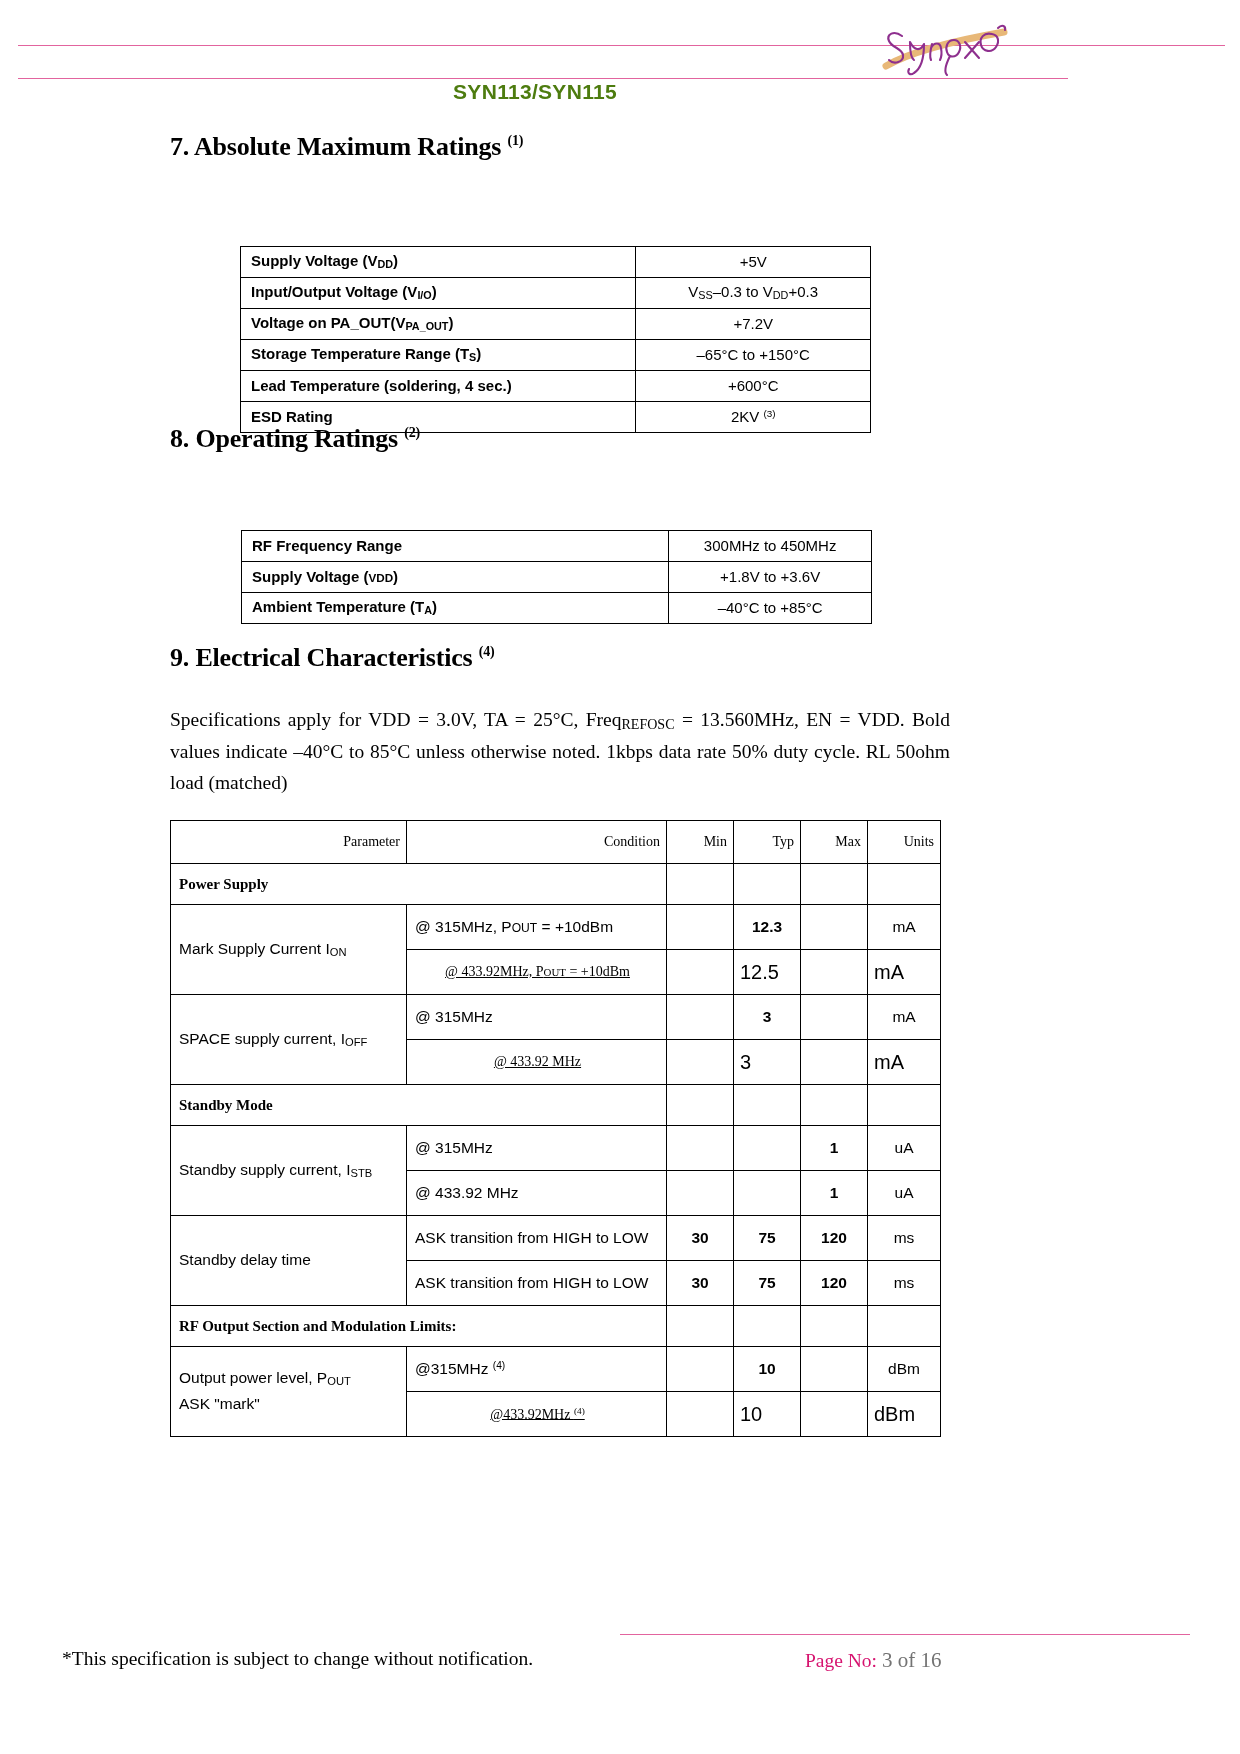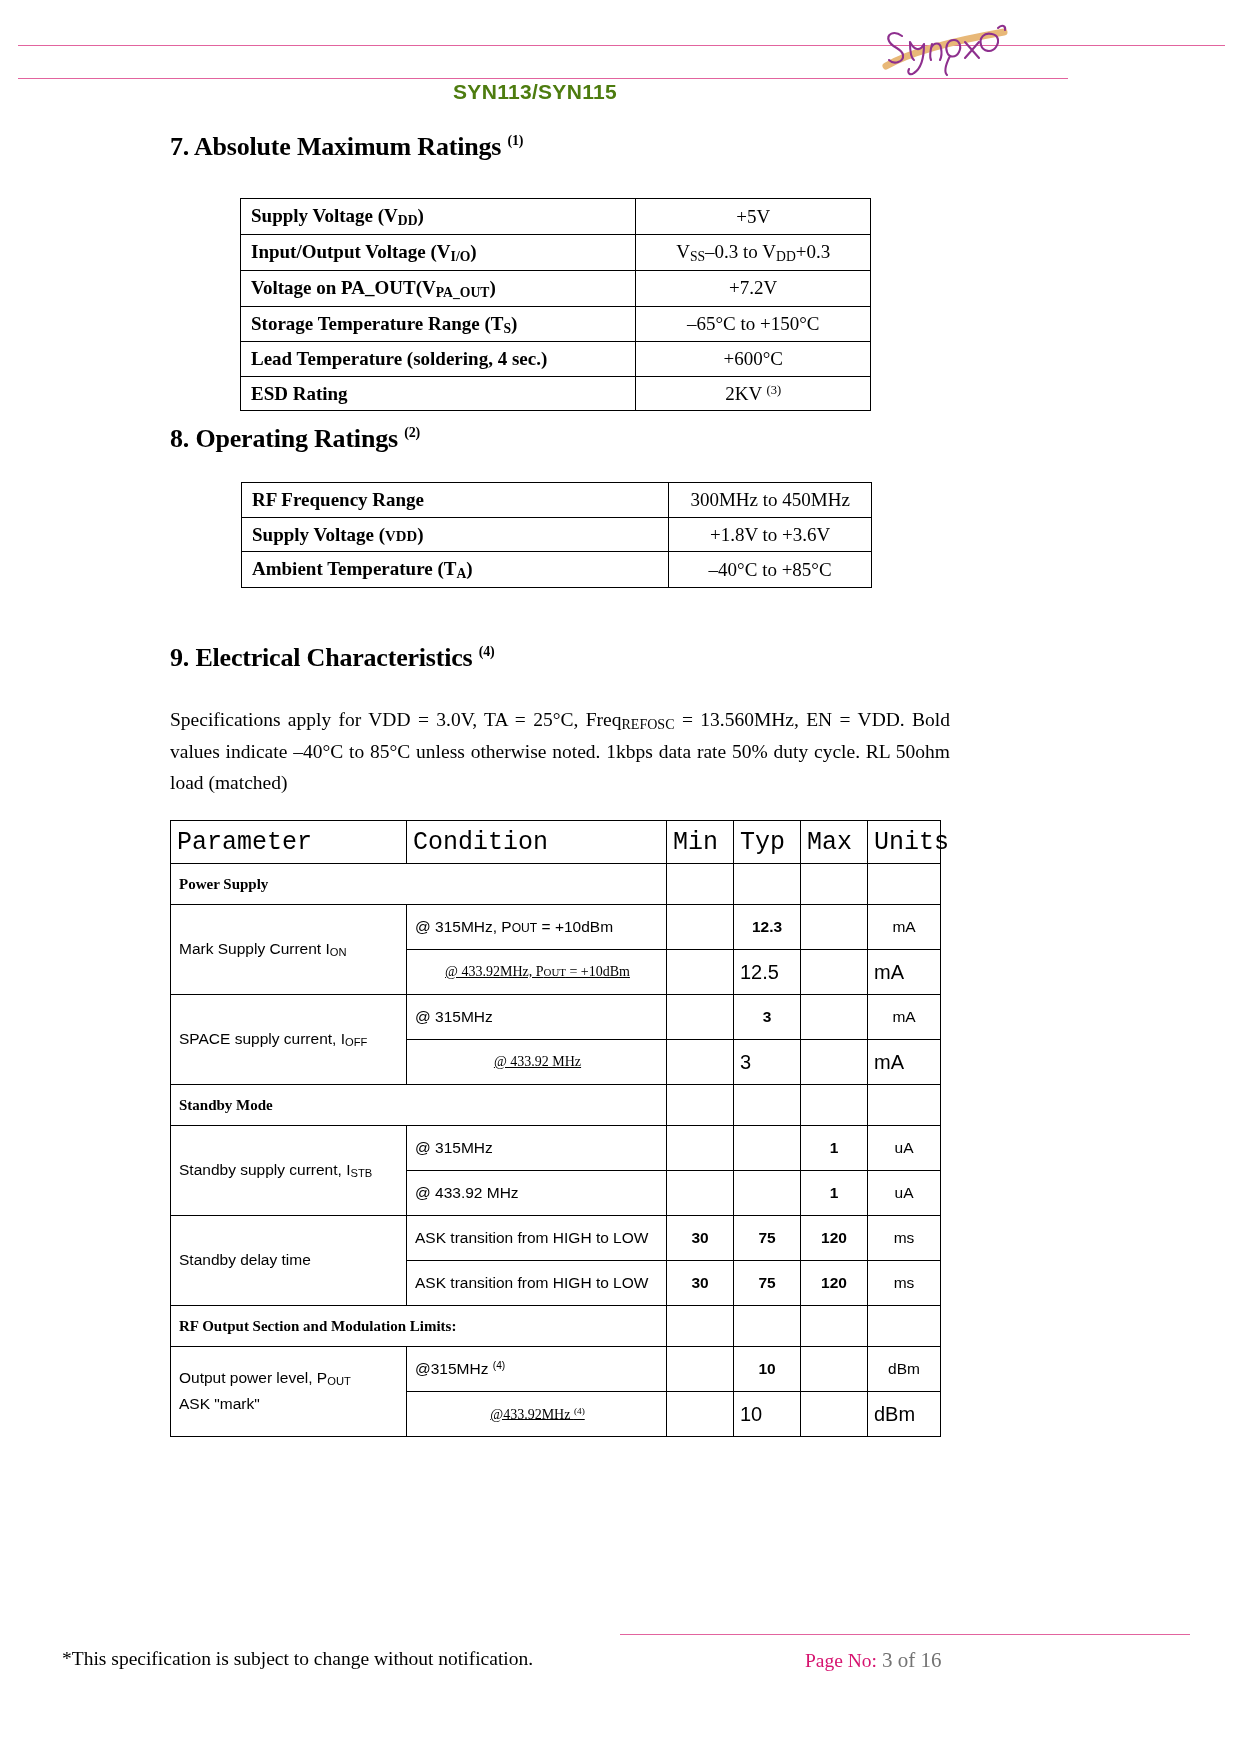--- a/index.html
+++ b/index.html
@@ -73,22 +73,23 @@
   .h-section sup {
     font-size: 14px;
     vertical-align: super;
     font-weight: bold;
   }
 
   
   .t-simple {
     position: absolute;
     border-collapse: collapse;
-    font-family: Liberation Serif, serif;
-    font-size: 19px;
+    font-family: Liberation Sans, sans-serif;
+    font-size: 15px;
+    margin-top: 48px;
   }
   .t-simple td {
     border: 1px solid #000;
     padding: 3px 10px;
     line-height: 1.45;
     height: 24px;
   }
   .t-simple td.label {
     font-weight: bold;
     text-align: left;
@@ -123,24 +124,24 @@
     position: absolute;
     border-collapse: collapse;
     table-layout: fixed;
   }
   .t-spec td, .t-spec th {
     border: 1px solid #000;
     padding: 2px 6px;
     vertical-align: middle;
   }
   .t-spec th {
-    font-family: Liberation Mono, monospace;
+    font-family: Liberation Serif, serif;
     font-weight: normal;
-    font-size: 25px;
-    text-align: left;
+    font-size: 14px;
+    text-align: right;
     height: 38px;
   }
   .sec-head {
     font-family: "Liberation Serif", serif;
     font-weight: bold;
     font-size: 15px;
     text-align: left;
     height: 36px;
     padding-left: 8px !important;
   }

